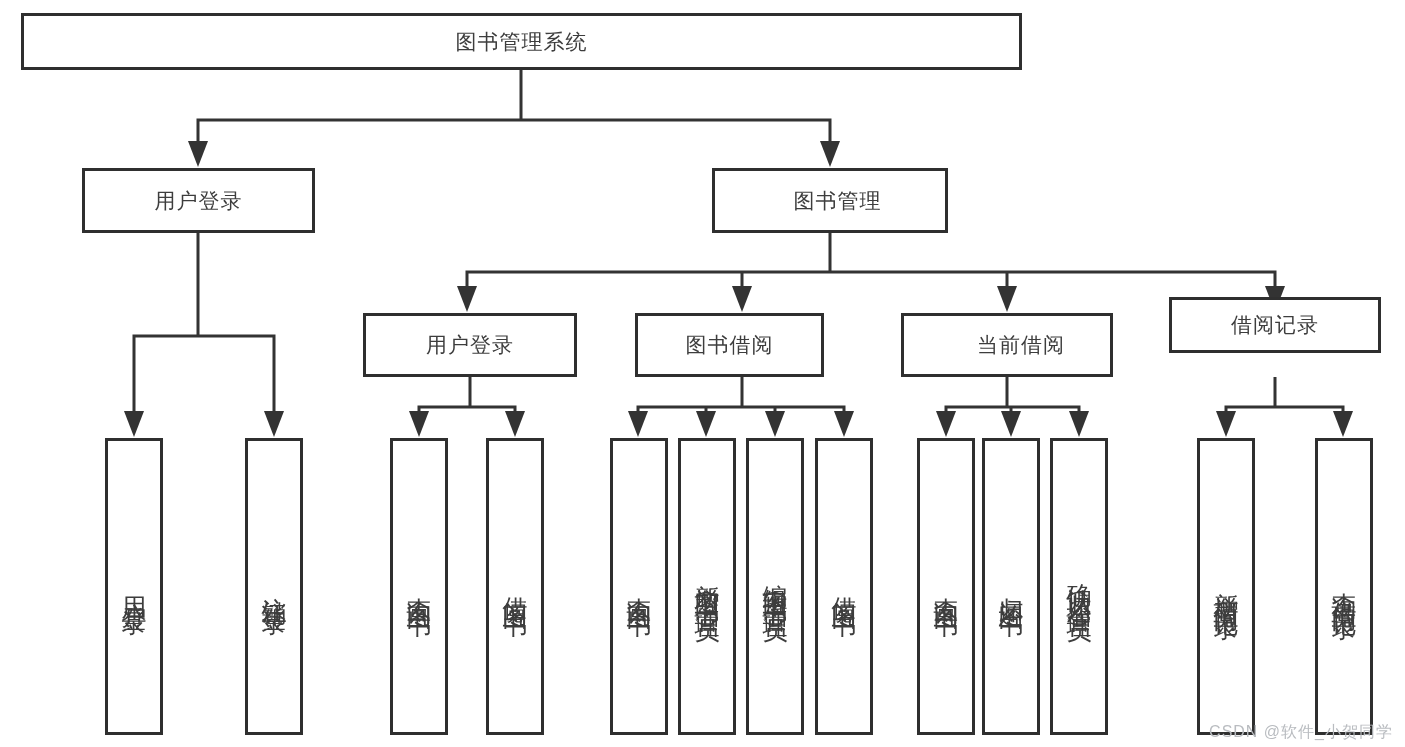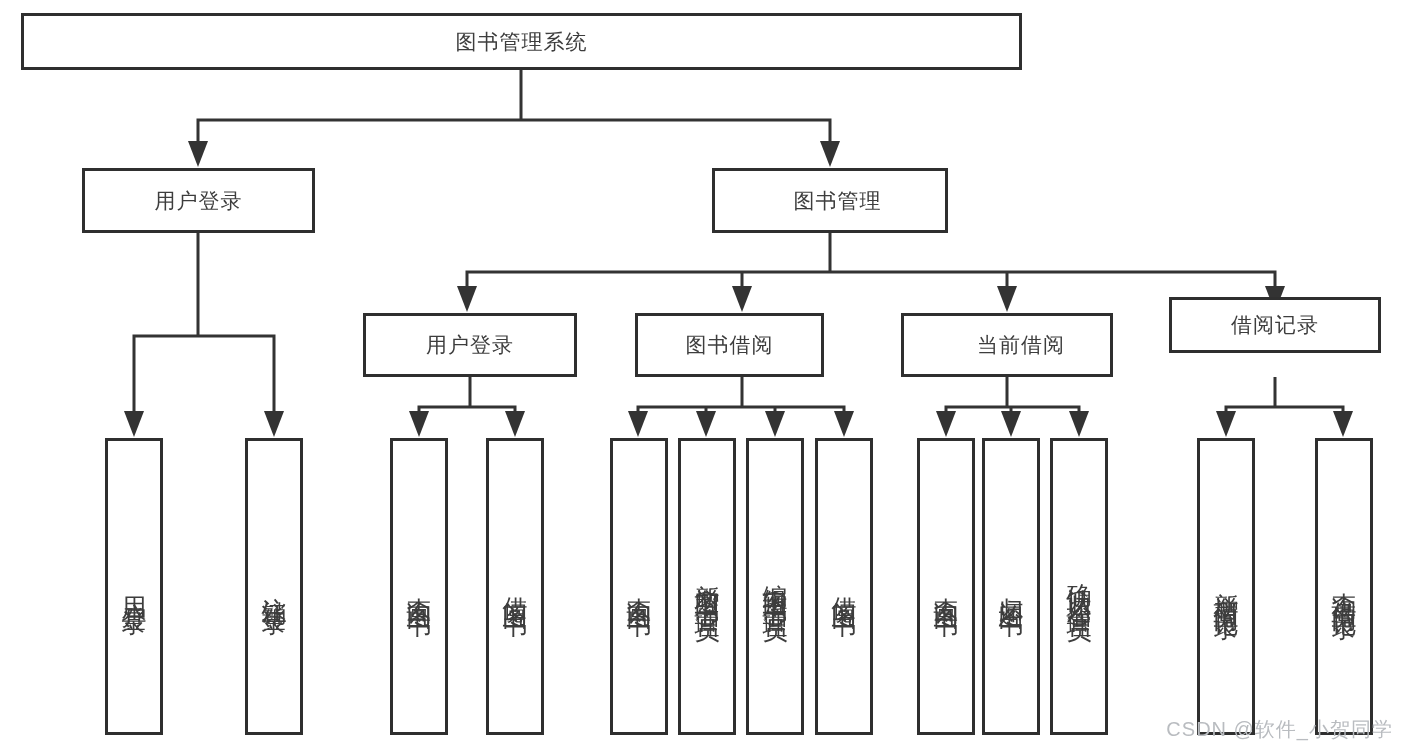--- a/index.html
+++ b/index.html
@@ -37,21 +37,21 @@
     text-orientation: mixed;
     font-size: 25px;
     letter-spacing: 5px;
     line-height: 1;
   }
   .vbox span { display: block; }
   #watermark {
     position: absolute;
     right: 12px;
     bottom: 4px;
-    font-size: 20px;
+    font-size: 16px;
     color: #b9bcc0;
     letter-spacing: 1px;
     white-space: nowrap;
     text-align: right;
   }
 </style>
 </head>
 <body>
 
 <div id="stage">

